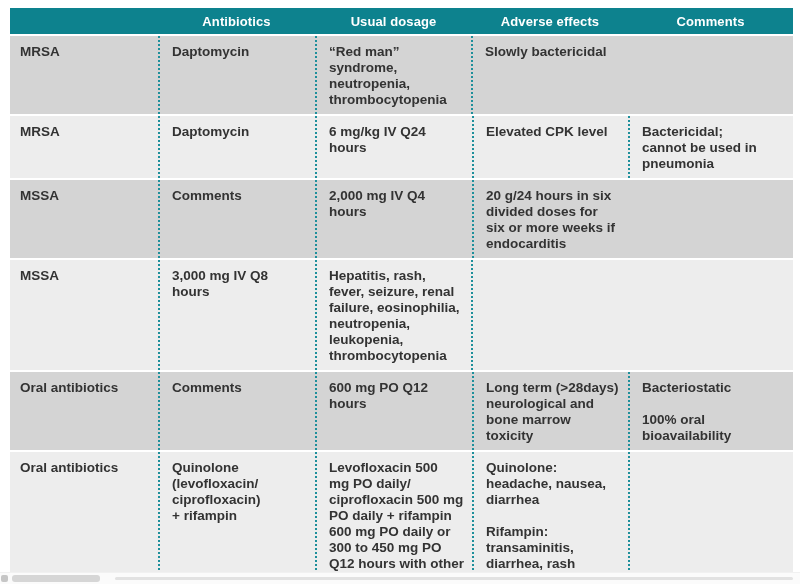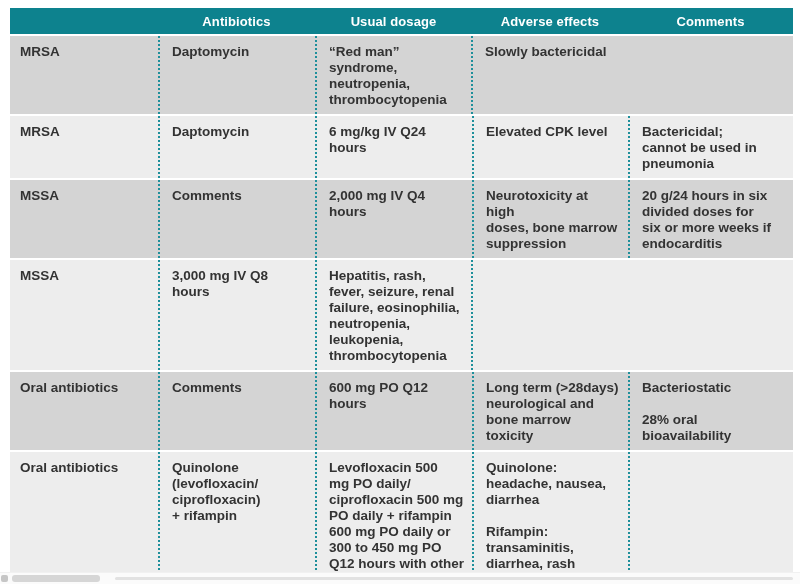--- a/index.html
+++ b/index.html
@@ -124,23 +124,20 @@
       <div class="cell c4 b">Bactericidal;
 cannot be used in
 pneumonia</div>
     </div>
 
     <div class="row row-dark r2">
       <div class="cell c0">MSSA</div>
       <div class="cell c1 b">Comments</div>
       <div class="cell c2 b">2,000 mg IV Q4
 hours</div>
-      <div class="cell c3 b">Neurotoxicity at high
-doses, bone marrow
-suppression</div>
       <div class="cell c4 b">20 g/24 hours in six
 divided doses for
 six or more weeks if
 endocarditis</div>
     </div>
 
     <div class="row row-light r3">
       <div class="cell c0">MSSA</div>
       <div class="cell c2 b">3,000 mg IV Q8
 hours</div>
@@ -156,21 +153,21 @@
     <div class="row row-dark r4">
       <div class="cell c0">Oral antibiotics</div>
       <div class="cell c1 b">Comments</div>
       <div class="cell c2 b">600 mg PO Q12
 hours</div>
       <div class="cell c3 b">Long term (&gt;28days)
 neurological and
 bone marrow toxicity</div>
       <div class="cell c4 b">Bacteriostatic
 
-28% oral
+100% oral
 bioavailability</div>
     </div>
 
     <div class="row row-light r5">
       <div class="cell c0">Oral antibiotics</div>
       <div class="cell c1 b">Quinolone
 (levofloxacin/
 ciprofloxacin)
 + rifampin</div>
       <div class="cell c2 b">Levofloxacin 500

